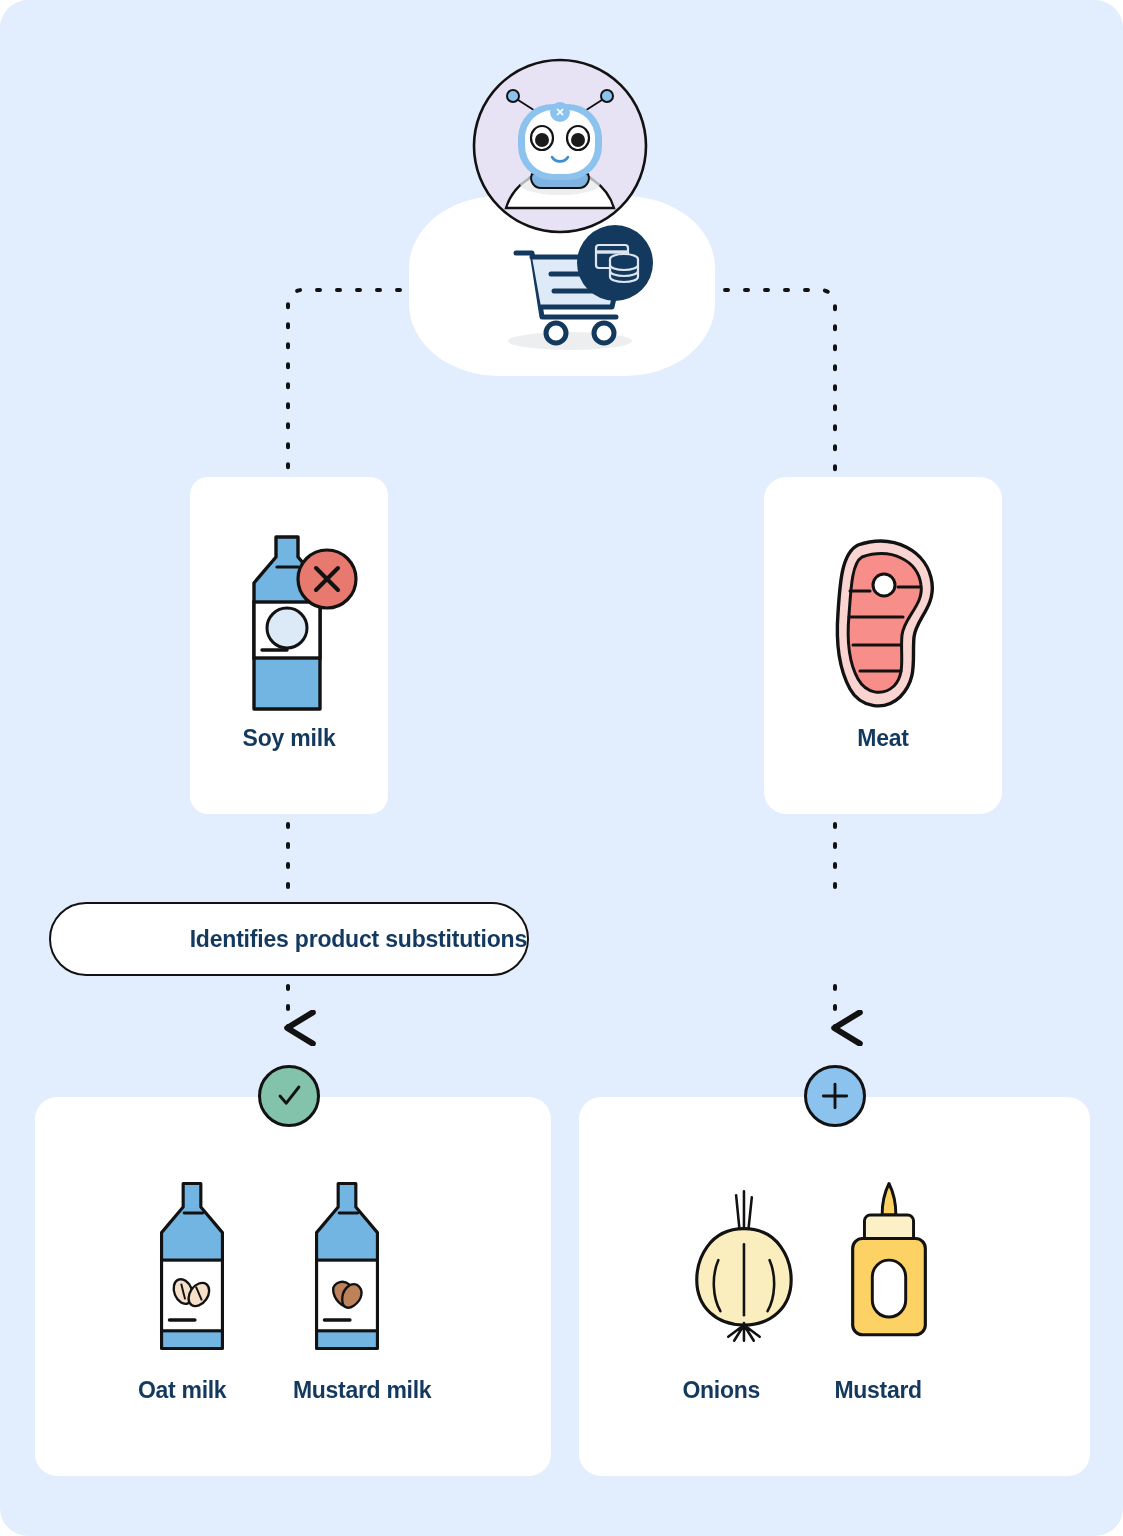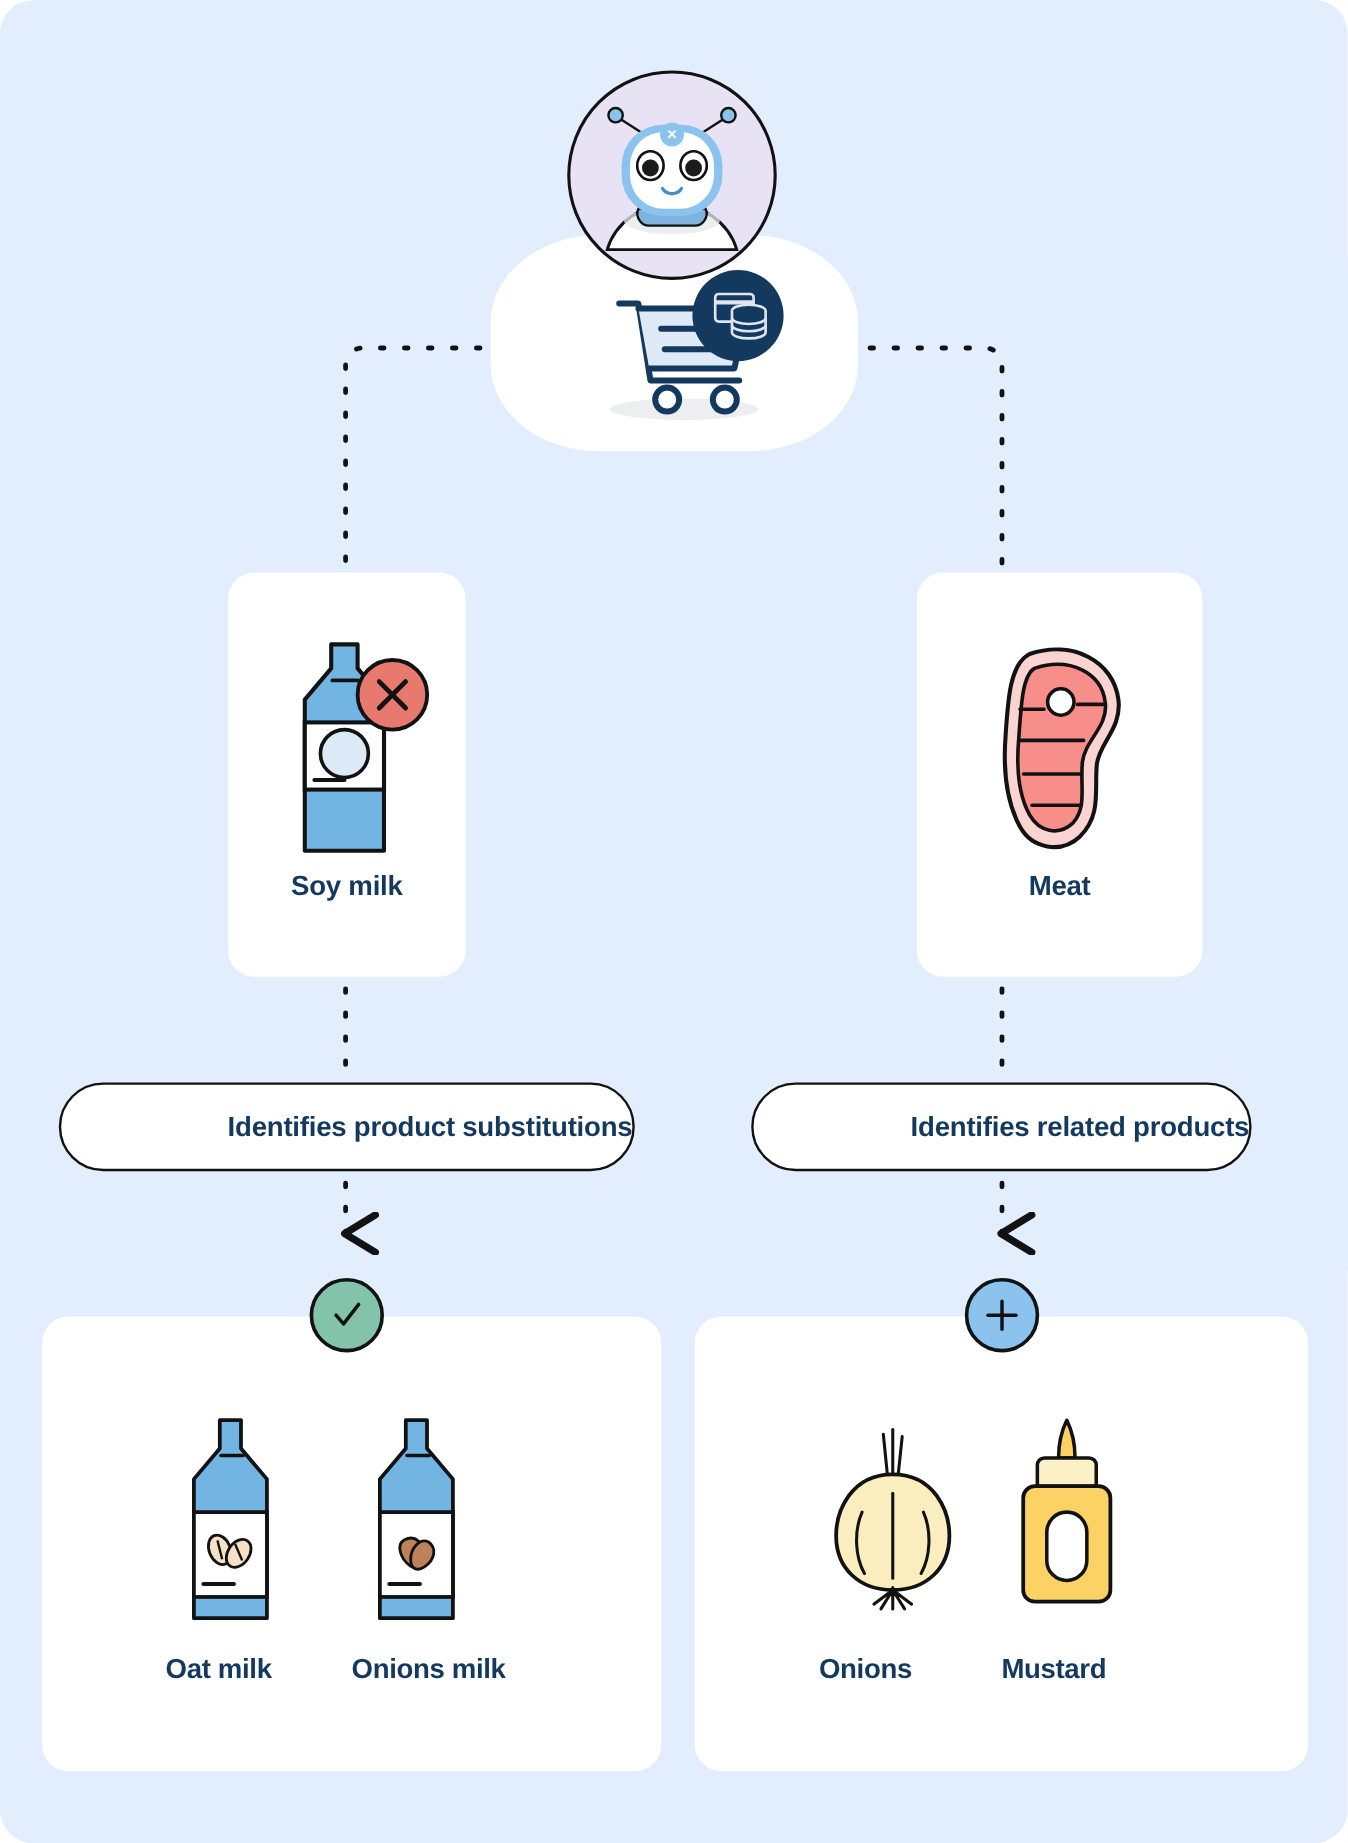--- a/index.html
+++ b/index.html
@@ -48,21 +48,21 @@
   }
 
   
   .cat-card {
     background: #ffffff;
     border-radius: 22px;
     display: flex;
     flex-direction: column;
     align-items: center;
   }
-  #card-soy  { left: 190px; top: 477px; width: 198px; height: 337px; }
+  #card-soy  { left: 190px; top: 477px; width: 198px; height: 337px; border-radius: 18px; }
   #card-meat { left: 716px; top: 477px; width: 238px; height: 337px; margin-left: 48px; }
   .cat-icon {
     margin-top: 52px;
     height: 190px;
     display: flex;
     align-items: center;
     justify-content: center;
   }
   .cat-label {
     margin-top: 6px;
@@ -254,23 +254,20 @@
         <path d="M55,116 h48" stroke="#121212" stroke-width="3" stroke-linecap="round"></path>
         <path d="M62,142 h41" stroke="#121212" stroke-width="3" stroke-linecap="round"></path>
       </svg>
     </div>
     <div class="cat-label">Meat</div>
   </div>
 
   <div class="abs pill" id="pill-left">
     <span class="pill-text">Identifies product substitutions</span>
   </div>
-  <div class="abs pill" id="pill-right">
-    <span class="pill-text">Identifies related products</span>
-  </div>
 
   <div class="abs badge" id="badge-check">
     <svg viewBox="0 0 40 40" width="36" height="36">
       <path d="M10,20 L17,28 L31,10" fill="none" stroke="#121212" stroke-width="3.2" stroke-linecap="round" stroke-linejoin="round"></path>
     </svg>
   </div>
   <div class="abs badge" id="badge-plus">
     <svg viewBox="0 0 40 40" width="36" height="36">
       <line x1="20" y1="7" x2="20" y2="33" stroke="#121212" stroke-width="3.2" stroke-linecap="round"></line>
       <line x1="7" y1="20" x2="33" y2="20" stroke="#121212" stroke-width="3.2" stroke-linecap="round"></line>
@@ -304,21 +301,21 @@
             <path d="M46,6 h18 v24 l22,26 v118 h-62 v-118 l22,-26 z" fill="#72b5e2" stroke="#121212" stroke-width="3.2" stroke-linejoin="round"></path>
             <rect x="24" y="84" width="62" height="72" fill="#ffffff" stroke="#121212" stroke-width="3.2"></rect>
             <line x1="47" y1="36" x2="66" y2="36" stroke="#121212" stroke-width="3" stroke-linecap="round"></line>
             <line x1="32" y1="145" x2="58" y2="145" stroke="#121212" stroke-width="3.4" stroke-linecap="round"></line>
             <g transform="translate(55,118)">
               <path d="M-4,-14 C6,-14 10,-4 4,8 C0,15 -6,15 -10,8 C-15,-2 -12,-14 -4,-14 Z" transform="rotate(-28)" fill="#bd825a" stroke="#121212" stroke-width="2.4"></path>
               <path d="M6,-12 C15,-10 17,0 11,9 C7,15 1,15 -2,8 C-6,-1 -2,-12 6,-12 Z" transform="rotate(22)" fill="#bd825a" stroke="#121212" stroke-width="2.4"></path>
             </g>
           </svg>
         </div>
-        <div class="item-label">Onions milk</div>
+        <div class="item-label">Mustard milk</div>
       </div>
 
 
     </div>
   </div>
 
   <div class="abs result-card" id="result-right">
     <div class="result-row">
 
       <div class="result-item">

